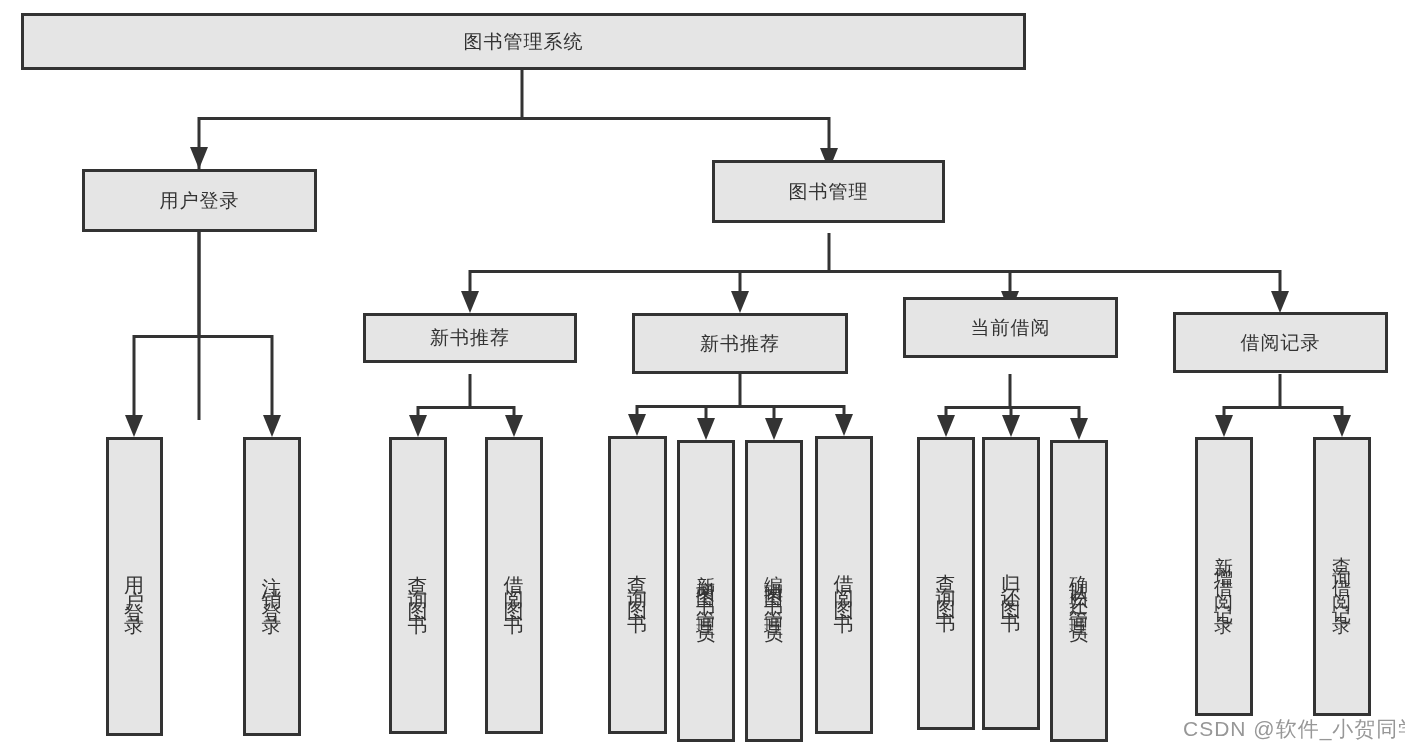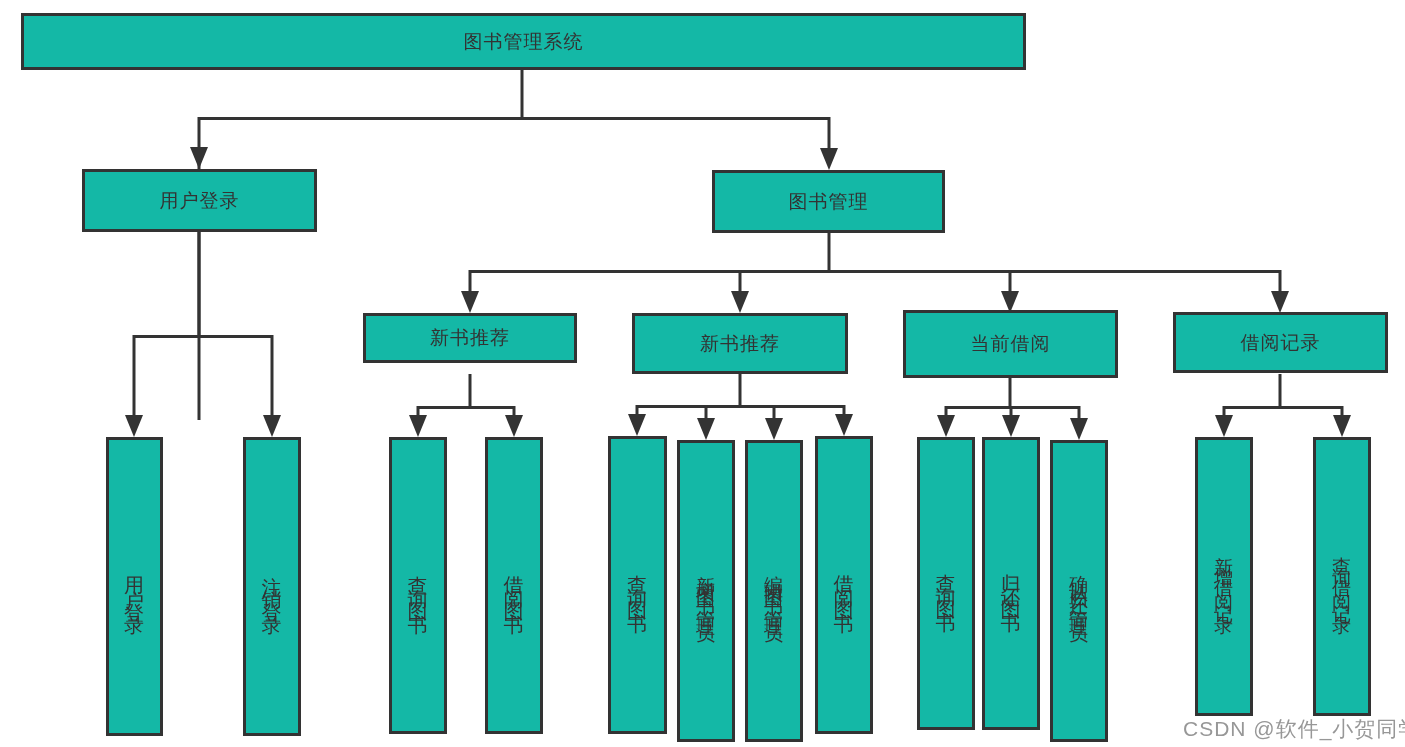--- a/index.html
+++ b/index.html
@@ -4,21 +4,21 @@
 <style>
   html,body { margin:0; padding:0; background:#fff; }
   .canvas {
     position:relative; width:1405px; height:747px; background:#ffffff;
     font-family:"Liberation Sans","DejaVu Sans",sans-serif; color:#333333;
     overflow:hidden;
   }
   svg.connectors { position:absolute; left:0; top:0; width:1405px; height:747px; }
   .node {
     position:absolute; box-sizing:border-box;
-    border:3px solid #333333; background:#14b8a6;
+    border:3px solid #333333; background:#e5e5e5;
     display:flex; align-items:center; justify-content:center;
   }
   .hnode { font-size:19px; letter-spacing:1px; white-space:nowrap; }
   .vnode span {
     writing-mode:vertical-rl; line-height:1;
     font-size:20px; letter-spacing:13px;
   }
   .vnode.med  span { font-size:19px; letter-spacing:12px; }
   .vnode.tight span { font-size:19px; letter-spacing:7px; }
   .watermark {
@@ -94,25 +94,25 @@
       <polygon points="1002,415 1020,415 1011,437"></polygon>
       <polygon points="1070,418 1088,418 1079,440"></polygon>
       <polygon points="1215,415 1233,415 1224,437"></polygon>
       <polygon points="1333,415 1351,415 1342,437"></polygon>
     </g>
   </svg>
 
   <div class="node hnode" style="left:21px; top:13px; width:1005px; height:57px;">图书管理系统</div>
 
   <div class="node hnode" style="left:82px; top:169px; width:235px; height:63px;">用户登录</div>
-  <div class="node hnode" style="left:712px; top:170px; width:233px; height:63px;">图书管理</div>
+  <div class="node hnode" style="left:712px; top:160px; width:233px; height:63px;">图书管理</div>
 
   <div class="node hnode" style="left:363px; top:313px; width:214px; height:50px;">新书推荐</div>
   <div class="node hnode" style="left:632px; top:313px; width:216px; height:61px;">新书推荐</div>
-  <div class="node hnode" style="left:903px; top:310px; width:215px; height:68px;">当前借阅</div>
+  <div class="node hnode" style="left:903px; top:297px; width:215px; height:61px;">当前借阅</div>
   <div class="node hnode" style="left:1173px; top:312px; width:215px; height:61px;">借阅记录</div>
 
   <div class="node vnode" style="left:106px; top:437px; width:57px; height:299px;">
     <span>用户登录</span>
   </div>
   <div class="node vnode" style="left:243px; top:437px; width:58px; height:299px;">
     <span>注销登录</span>
   </div>
 
   <div class="node vnode" style="left:389px; top:437px; width:58px; height:297px;">

